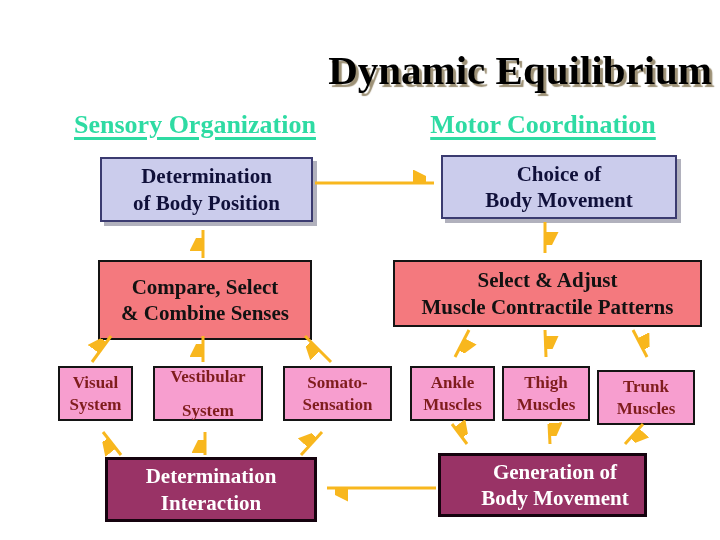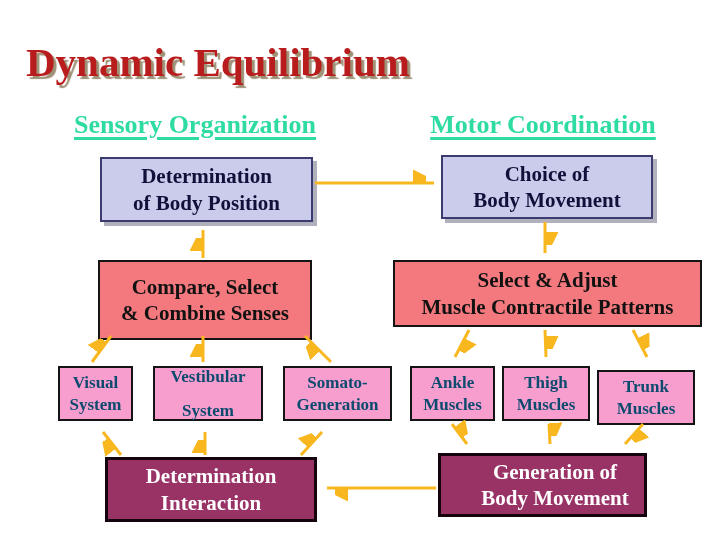--- a/index.html
+++ b/index.html
@@ -2,43 +2,43 @@
 <html><head>
 <meta charset="utf-8">
 <style>
   html,body { margin:0; padding:0; background:#ffffff; }
   .slide {
     position:relative; width:720px; height:540px; background:#ffffff;
     overflow:hidden; font-family:"Liberation Serif","DejaVu Serif",serif;
   }
   .arrows { position:absolute; left:0; top:0; z-index:5; pointer-events:none; }
   .title {
-    position:absolute; left:26px; right:0; top:40px; margin:0;
-    text-align:left; font-size:41px; font-weight:bold; color:#b91c1c;
+    position:absolute; left:26px; right:0; top:40px; margin:8px;
+    text-align:right; font-size:41px; font-weight:bold; color:#000000;
     text-shadow:3px 3px 1px #9D9176; letter-spacing:0px; line-height:1.1;
   }
   .heading {
     position:absolute; top:110px; font-size:26px; font-weight:bold;
     color:#2EDBA3; text-align:center; white-space:nowrap;
     text-decoration:underline; text-decoration-thickness:3px; text-underline-offset:4px;
   }
   .heading.sensory { left:65px; width:260px; }
   .heading.motor  { left:412px; width:262px; }
   .node {
     position:absolute; box-sizing:border-box; z-index:2;
     display:flex; flex-direction:column; align-items:center; justify-content:center;
     text-align:center; font-weight:bold; line-height:1.26; white-space:nowrap;
   }
   .node span { display:block; }
   .lavender {
     background:#CBCCEC; border:2px solid #3B3B70; color:#10103A; font-size:21px;
     box-shadow:4px 4px 0 rgba(125,125,145,0.6);
   }
   .salmon { background:#F4797E; border:2px solid #141414; color:#121212; font-size:21px; }
-  .pink   { background:#F79ECF; border:2px solid #141414; color:#0c4a6e; font-size:17px;align-items:center; }
+  .pink   { background:#F79ECF; border:2px solid #141414; color:#7f1d1d; font-size:17px;align-items:center; }
   .maroon { background:#993366; border:3px solid #15030E; color:#FFFFFF; font-size:21px; }
 </style>
 </head>
 <body>
 
 <div class="slide">
 
   <svg class="arrows" width="720" height="540" viewBox="0 0 720 540">
     <defs>
       <marker id="ah" markerWidth="4.4" markerHeight="4.4" refX="7" refY="4.5" orient="auto">
@@ -68,21 +68,21 @@
   <h1 class="title">Dynamic Equilibrium</h1>
 
   <div class="heading sensory">Sensory Organization</div>
   <div class="heading motor">Motor Coordination</div>
 
   <div class="node lavender" style="left:100px; top:157px; width:213px; height:65px;">
     <span>Determination</span>
     <span>of Body Position</span>
   </div>
 
-  <div class="node lavender" style="left:441px; top:155px; width:212px; height:64px;">
+  <div class="node lavender" style="left:441px; top:155px; width:236px; height:64px;">
     <span>Choice of</span>
     <span>Body Movement</span>
   </div>
 
   <div class="node salmon" style="left:98px; top:260px; width:214px; height:80px;">
     <span>Compare, Select</span>
     <span>&amp; Combine Senses</span>
   </div>
 
   <div class="node salmon" style="left:393px; top:260px; width:309px; height:67px;">
@@ -95,21 +95,21 @@
     <span>System</span>
   </div>
 
   <div class="node pink" style="left:153px; top:366px; width:110px; height:55px;gap:12px;">
     <span>Vestibular</span>
     <span>System</span>
   </div>
 
   <div class="node pink" style="left:283px; top:366px; width:109px; height:55px;">
     <span>Somato-</span>
-    <span>Generation</span>
+    <span>Sensation</span>
   </div>
 
   <div class="node pink" style="left:410px; top:366px; width:85px; height:55px;">
     <span>Ankle</span>
     <span>Muscles</span>
   </div>
 
   <div class="node pink" style="left:502px; top:366px; width:88px; height:55px;">
     <span>Thigh</span>
     <span>Muscles</span>

